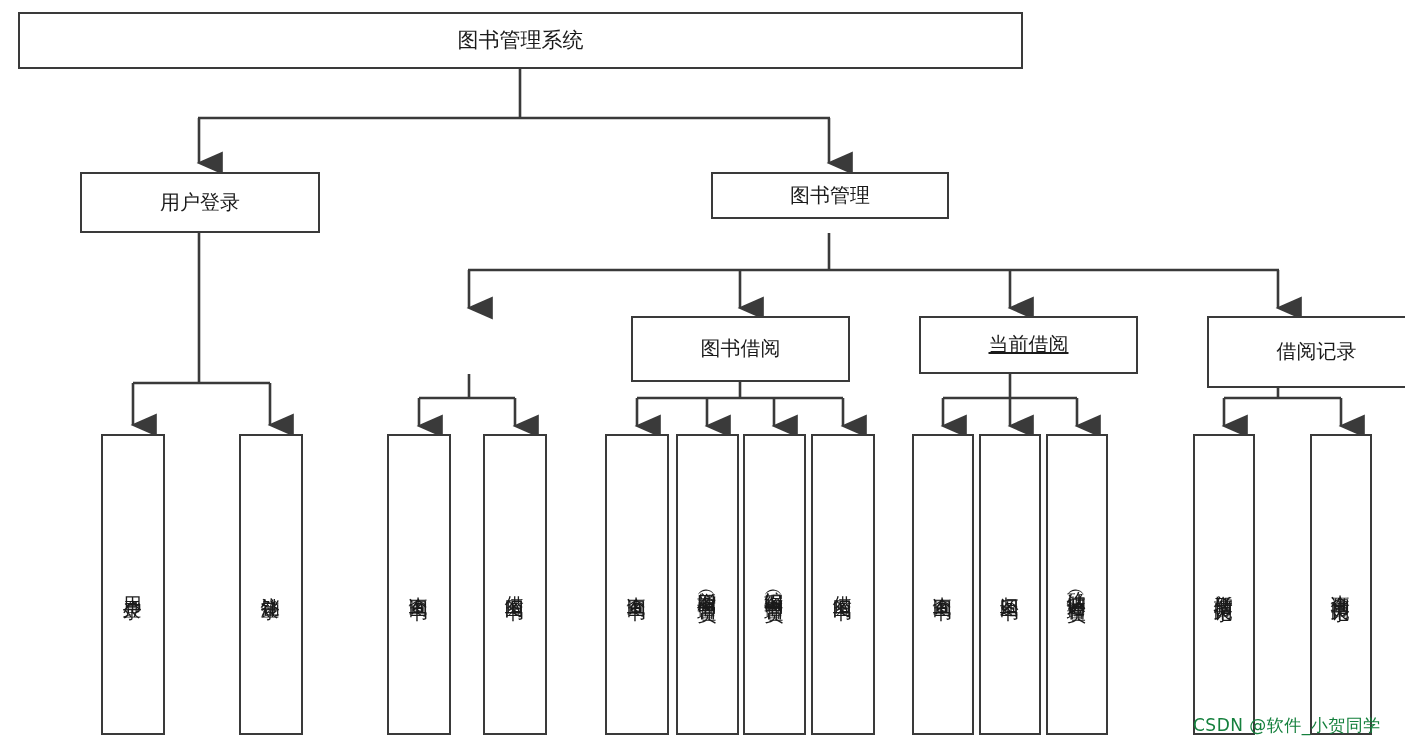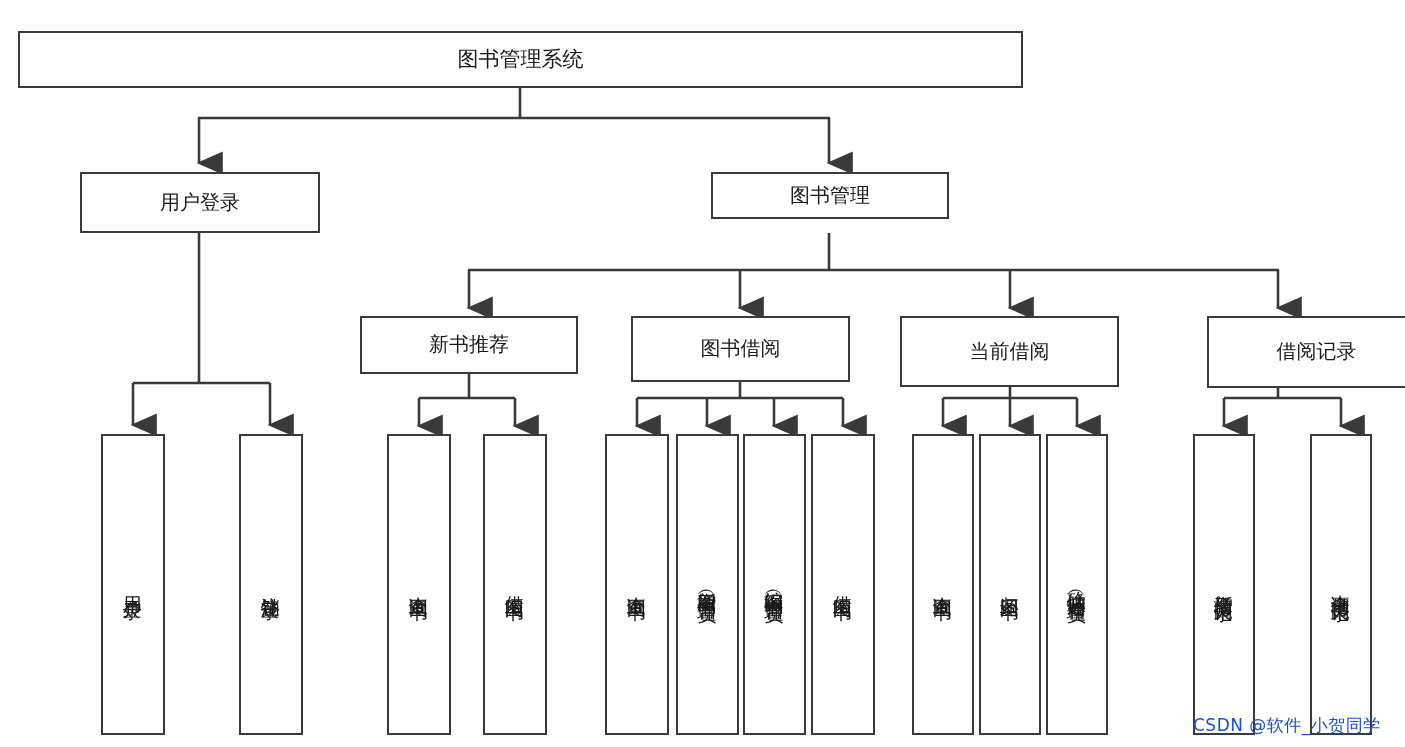--- a/index.html
+++ b/index.html
@@ -49,21 +49,21 @@
     letter-spacing: 2px;
     padding: 4px 0;
   }
   .node.leaf > span {
     display: block;
     white-space: normal;
   }
   .watermark {
     position: absolute;
     font-size: 17px;
-    color: #1d4ed8;
+    color: #15803d;
     white-space: nowrap;
     letter-spacing: 0.5px;
   }
 </style>
 </head>
 <body>
 
 <div id="canvas">
 
   <svg class="wires" viewBox="0 0 1405 747">
@@ -109,38 +109,35 @@
       <path d="M 1010 398 L 1010 426" marker-end="url(#arrow)"></path>
       <path d="M 1077 398 L 1077 426" marker-end="url(#arrow)"></path>
 
       <path d="M 1278 374 L 1278 398"></path>
       <path d="M 1224 398 L 1341 398"></path>
       <path d="M 1224 398 L 1224 426" marker-end="url(#arrow)"></path>
       <path d="M 1341 398 L 1341 426" marker-end="url(#arrow)"></path>
     </g>
   </svg>
 
-  <div class="node root" style="left:18px; top:12px; width:1005px; height:57px;margin-top:19px;">
+  <div class="node root" style="left:18px; top:12px; width:1005px; height:57px;">
     <span>图书管理系统</span>
   </div>
 
   <div class="node level2" style="left:80px; top:172px; width:240px; height:61px;">
     <span>用户登录</span>
   </div>
   <div class="node level2" style="left:711px; top:172px; width:238px; height:47px;">
     <span>图书管理</span>
   </div>
 
-  <div class="node level3" style="left:360px; top:316px; width:218px; height:58px;">
-    <span>新书推荐</span>
-  </div>
   <div class="node level3" style="left:631px; top:316px; width:219px; height:66px;">
     <span>图书借阅</span>
   </div>
-  <div class="node level3" style="left:900px; top:316px; width:219px; height:71px;">
+  <div class="node level3" style="left:919px; top:316px; width:219px; height:58px;text-decoration:underline;">
     <span>当前借阅</span>
   </div>
   <div class="node level3" style="left:1207px; top:316px; width:219px; height:72px;">
     <span>借阅记录</span>
   </div>
 
   <div class="node leaf" style="left:101px; top:434px; width:64px; height:301px;">
     <span>用户登录</span>
   </div>
   <div class="node leaf" style="left:239px; top:434px; width:64px; height:301px;">

